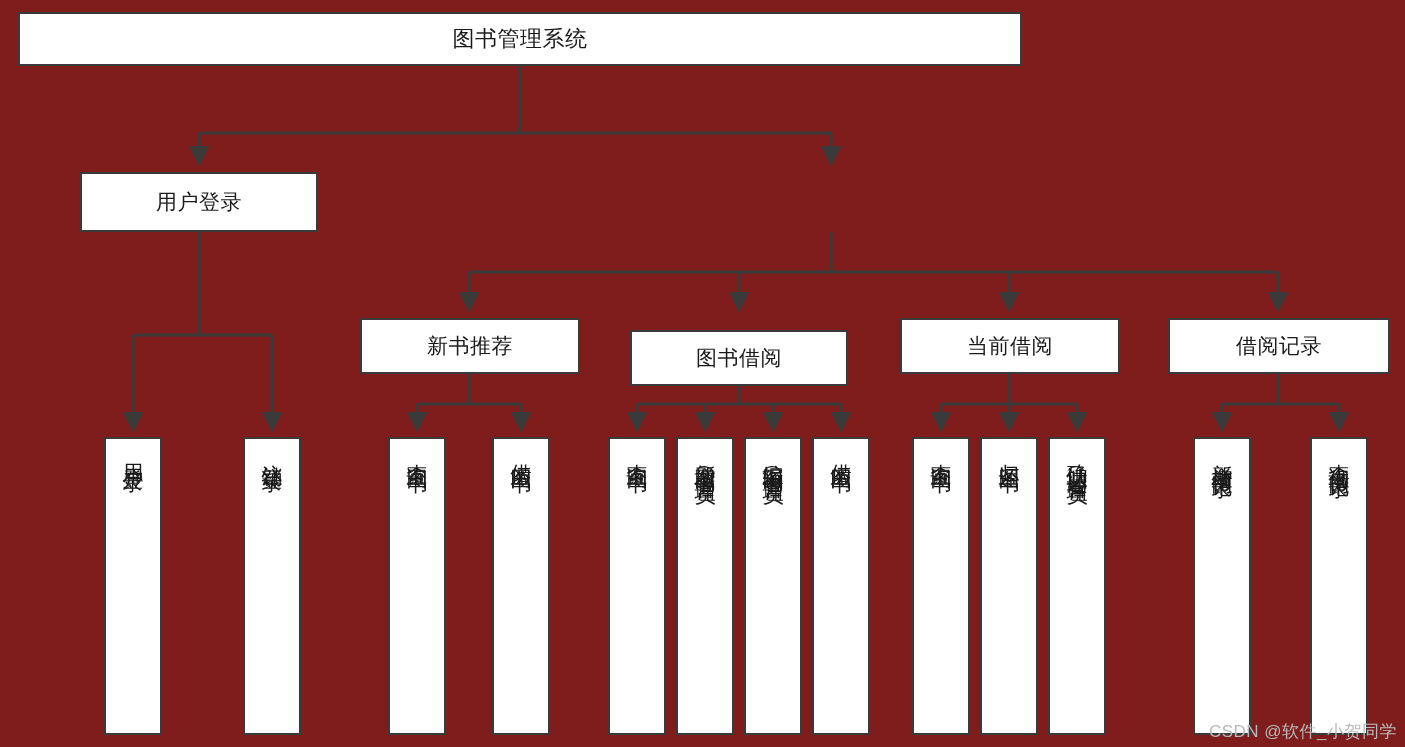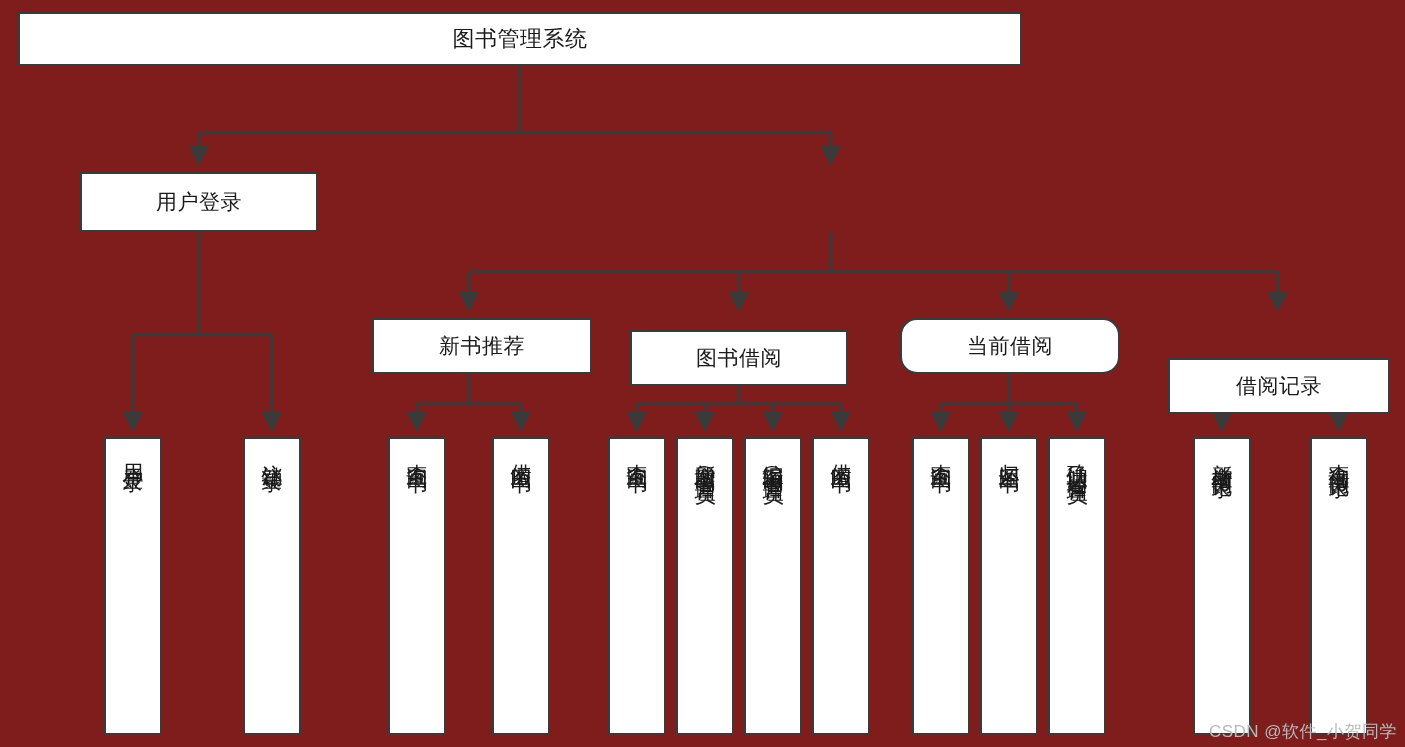--- a/index.html
+++ b/index.html
@@ -132,30 +132,30 @@
   </svg>
 
   <div class="node root horiz" style="left:18px; top:12px; width:1004px; height:54px;">
     <span class="label">图书管理系统</span>
   </div>
 
   <div class="node horiz" style="left:80px; top:172px; width:238px; height:60px;">
     <span class="label">用户登录</span>
   </div>
 
-  <div class="node horiz" style="left:360px; top:318px; width:220px; height:56px;margin-left:12px;">
+  <div class="node horiz" style="left:360px; top:318px; width:220px; height:56px;">
     <span class="label">新书推荐</span>
   </div>
   <div class="node horiz" style="left:630px; top:330px; width:218px; height:56px;">
     <span class="label">图书借阅</span>
   </div>
-  <div class="node horiz" style="left:900px; top:318px; width:220px; height:56px;border-radius:17px;">
+  <div class="node horiz" style="left:900px; top:318px; width:220px; height:56px;">
     <span class="label">当前借阅</span>
   </div>
-  <div class="node horiz" style="left:1168px; top:318px; width:222px; height:56px;margin-top:40px;">
+  <div class="node horiz" style="left:1168px; top:318px; width:222px; height:56px;">
     <span class="label">借阅记录</span>
   </div>
 
   <div class="node vert" style="left:104px; top:437px; width:58px; height:298px;">
     <span class="label">用户登录</span>
   </div>
   <div class="node vert" style="left:243px; top:437px; width:58px; height:298px;">
     <span class="label">注销登录</span>
   </div>
 

